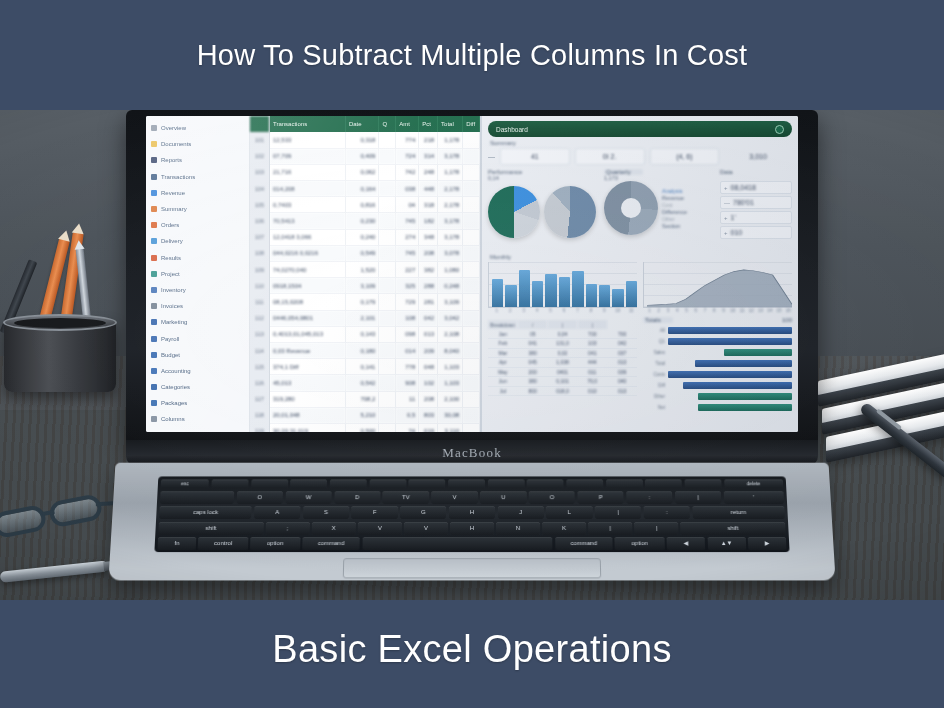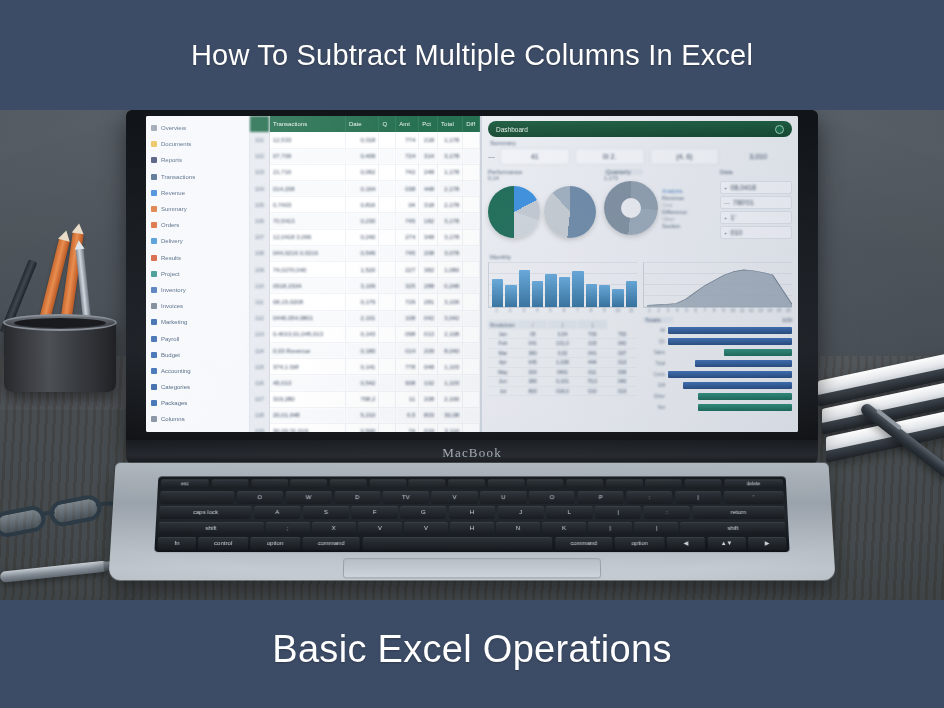--- a/index.html
+++ b/index.html
@@ -385,21 +385,21 @@
     position: absolute; inset: 0; pointer-events: none;
     background: linear-gradient(118deg, rgba(255,255,255,.22) 0%, rgba(255,255,255,.03) 34%, rgba(10,30,60,.10) 100%);
   }
 </style>
 </head>
 <body>
 
 <div id="page">
 
   <div class="banner" id="header-banner">
-    <div class="title">How To Subtract Multiple Columns In Excel</div>
+    <div class="title">How To Subtract Multiple Columns In Cost</div>
   </div>
 
   <div id="photo">
     <div class="wall"></div>
     <div class="desk"></div>
     <div class="desk2"></div>
 
     <div id="books-stack">
       <div class="book book-1">
         <div class="pages"></div>

